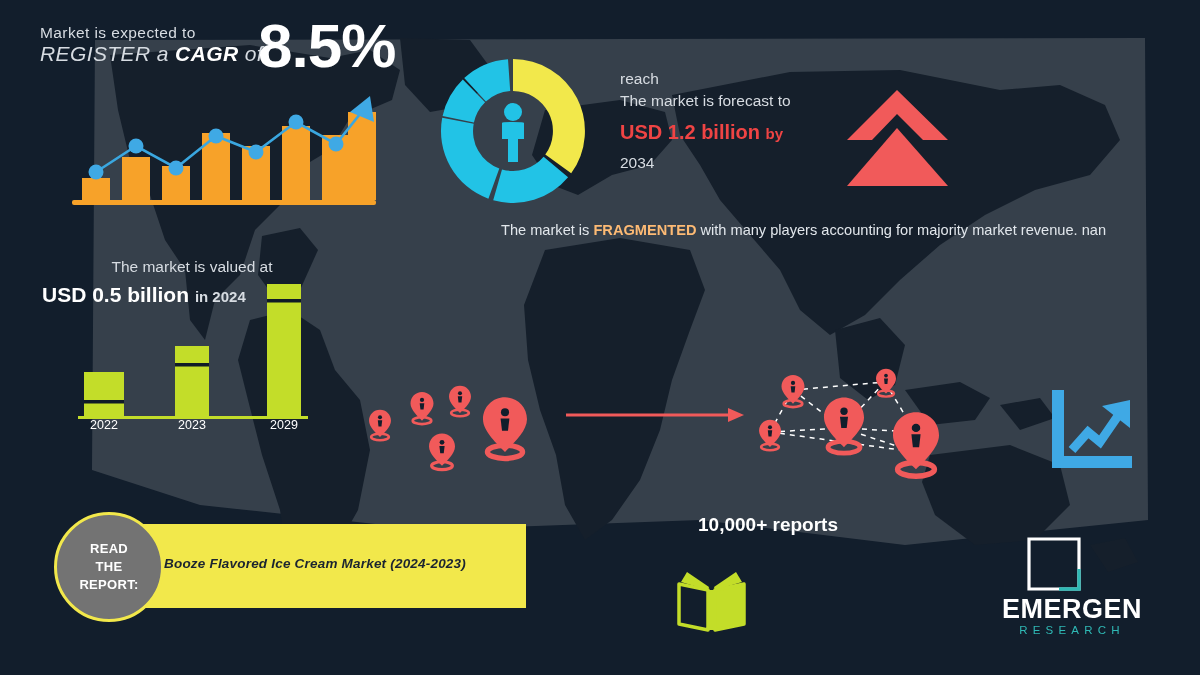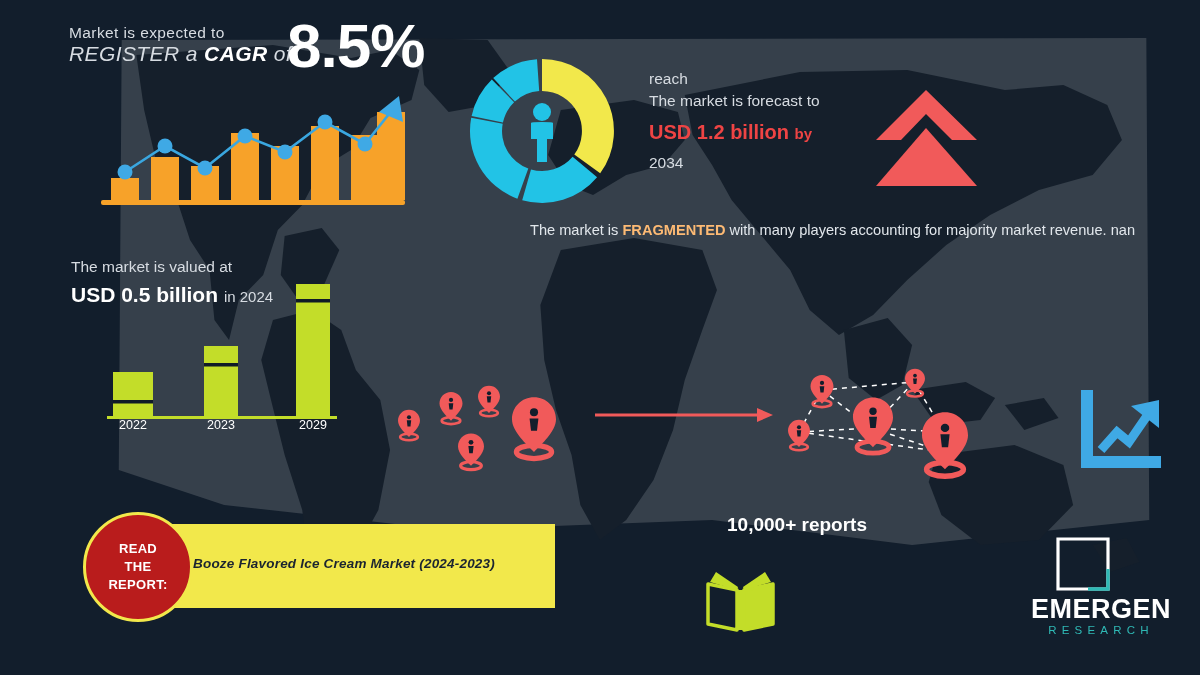--- a/index.html
+++ b/index.html
@@ -5,21 +5,20 @@
   * { margin:0; padding:0; box-sizing:border-box; }
   html,body { background:#0d1620; }
   body {
     width:1200px; height:675px; position:relative; overflow:hidden;
     font-family:"Liberation Sans", sans-serif;
     background:#121e2c;
   }
   #infographic {
     position:absolute; inset:0;
     background:#121e2c;
-    margin-left:29px;
   }
   
   .map-layer { position:absolute; inset:0; }
   .map-layer svg { width:100%; height:100%; display:block; }
 
   
   #cagr-block { position:absolute; left:40px; top:18px; width:360px; height:78px; }
   #cagr-lines { position:absolute; left:0; top:4px; width:195px; }
   #cagr-lines .l1 { font-size:15.5px; color:#d7dce2; letter-spacing:.4px; line-height:21px; white-space:nowrap; }
   #cagr-lines .l2 { font-size:21px; color:#d7dce2; letter-spacing:.4px; line-height:21px; white-space:nowrap;font-style:italic; }
@@ -43,42 +42,42 @@
   
   #growth-arrows { position:absolute; left:845px; top:88px; width:105px; height:100px; }
 
   
   #fragmented-block { position:absolute; left:501px; top:219px; width:640px; }
   #fragmented-block p { font-size:14.6px; color:#e2e7ec; line-height:23px; }
   #fragmented-block .hl { color:#fdba74; font-weight:bold; }
 
   
   #value-block { position:absolute; left:42px; top:256px; width:300px; }
-  #value-block .v1 { font-size:15.5px; color:#d7dce2; line-height:22px; }
+  #value-block .v1 { font-size:15.5px; color:#d7dce2; line-height:22px;text-align:center; }
   #value-block .v2 { font-size:21px; color:#ffffff; font-weight:bold; line-height:29px; margin-top:2px; }
-  #value-block .v2 .small { font-size:15px; font-weight:normal; color:#d7dce2; }
+  #value-block .v2 .small { font-size:15px; font-weight:bold; color:#d7dce2; }
 
   
   #green-chart { position:absolute; left:72px; top:272px; width:250px; height:170px; }
   #green-chart .gb-labels { position:absolute; left:0; top:146px; width:250px; }
   .gb-label { position:absolute; font-size:12.5px; color:#ffffff; transform:translateX(-50%); }
 
   
   #pins-layer { position:absolute; left:350px; top:360px; width:600px; height:120px; }
 
   
   #growth-icon { position:absolute; left:1044px; top:386px; width:92px; height:86px; }
 
   
   #cta-banner { position:absolute; left:54px; top:524px; width:472px; height:84px; }
   #cta-bar { position:absolute; left:80px; top:0; width:392px; height:84px; background:#f2e84b; }
   #cta-title { position:absolute; left:110px; top:32px; font-size:13.5px; font-weight:bold; color:#1b2430; letter-spacing:.2px; white-space:nowrap;font-style:italic; }
   #cta-circle {
     position:absolute; left:0; top:-12px; width:110px; height:110px; border-radius:50%;
-    background:#b91c1c; border:3px solid #f2e84b;
+    background:#737373; border:3px solid #f2e84b;
     display:flex; align-items:center; justify-content:center;
   }
   #cta-circle span { font-size:13px; font-weight:bold; color:#ffffff; text-align:center; line-height:18px; letter-spacing:.3px; }
 
   
   #reports-block { position:absolute; left:588px; top:512px; width:250px; }
   #reports-block .r1 { font-size:19px; color:#e6eaef; line-height:25px;text-align:right; }
   #reports-block .r1 b { font-weight:bold; color:#ffffff; }
   #book-icon { position:absolute; left:87px; top:58px; width:74px; height:62px; }
 

